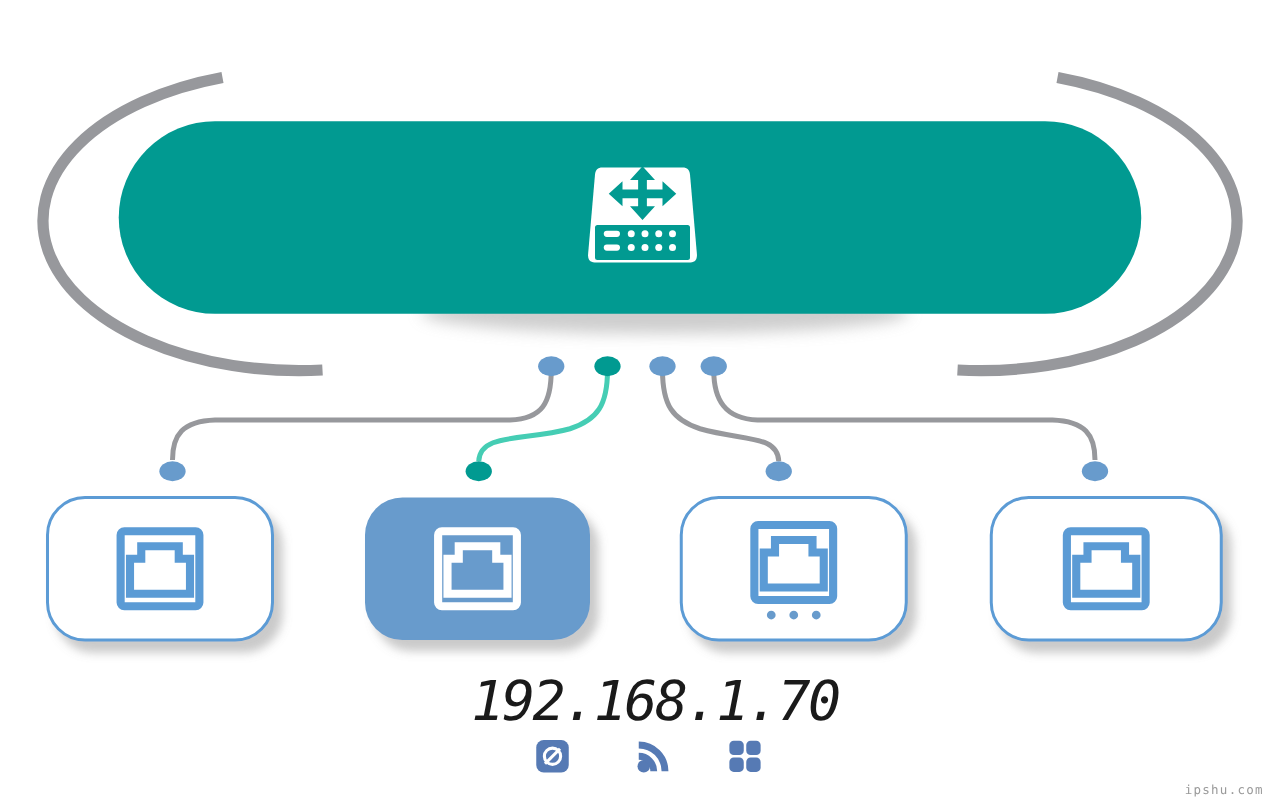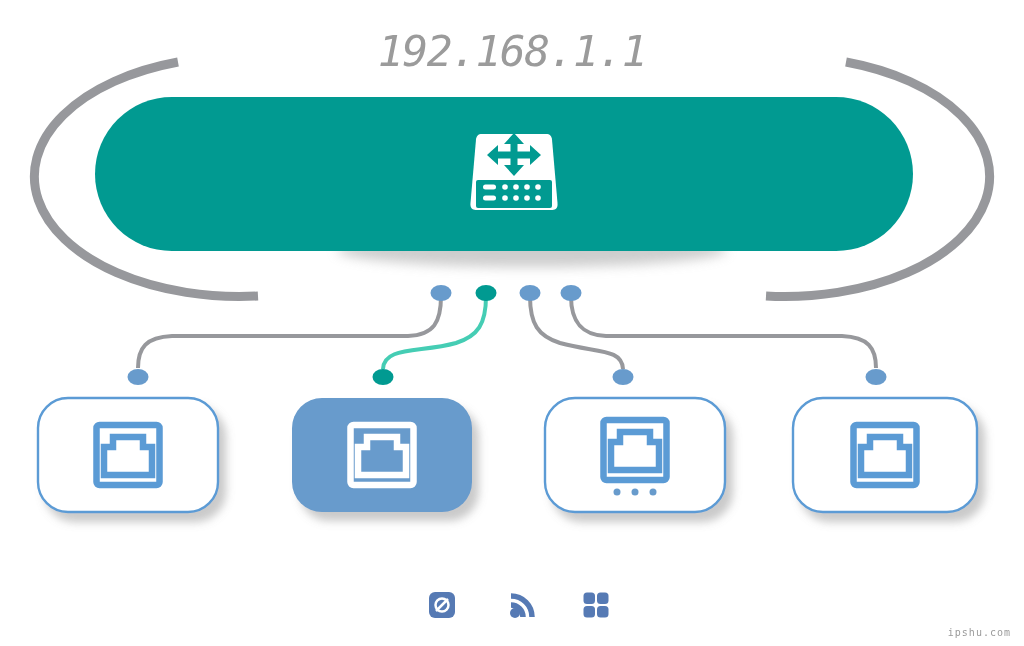--- a/index.html
+++ b/index.html
@@ -121,15 +121,15 @@
       <path d="M -12 -9 A 21 21 0 0 1 9 12" fill="none" class="s-icon" stroke-width="5.5"></path>
     </g>
     <g transform="translate(596,605)">
       <rect x="-12.5" y="-12.5" width="11.5" height="11.5" rx="3.5" class="f-icon"></rect>
       <rect x="1" y="-12.5" width="11.5" height="11.5" rx="3.5" class="f-icon"></rect>
       <rect x="-12.5" y="1" width="11.5" height="11.5" rx="3.5" class="f-icon"></rect>
       <rect x="1" y="1" width="11.5" height="11.5" rx="3.5" class="f-icon"></rect>
     </g>
   </svg>
 
-  <div class="router-ip mono-label">192.168.1.1</div>
+  <div class="device-ip mono-label">192.168.1.70</div>
   <div class="watermark">ipshu.com</div>
 </div>
 
 </body></html>

